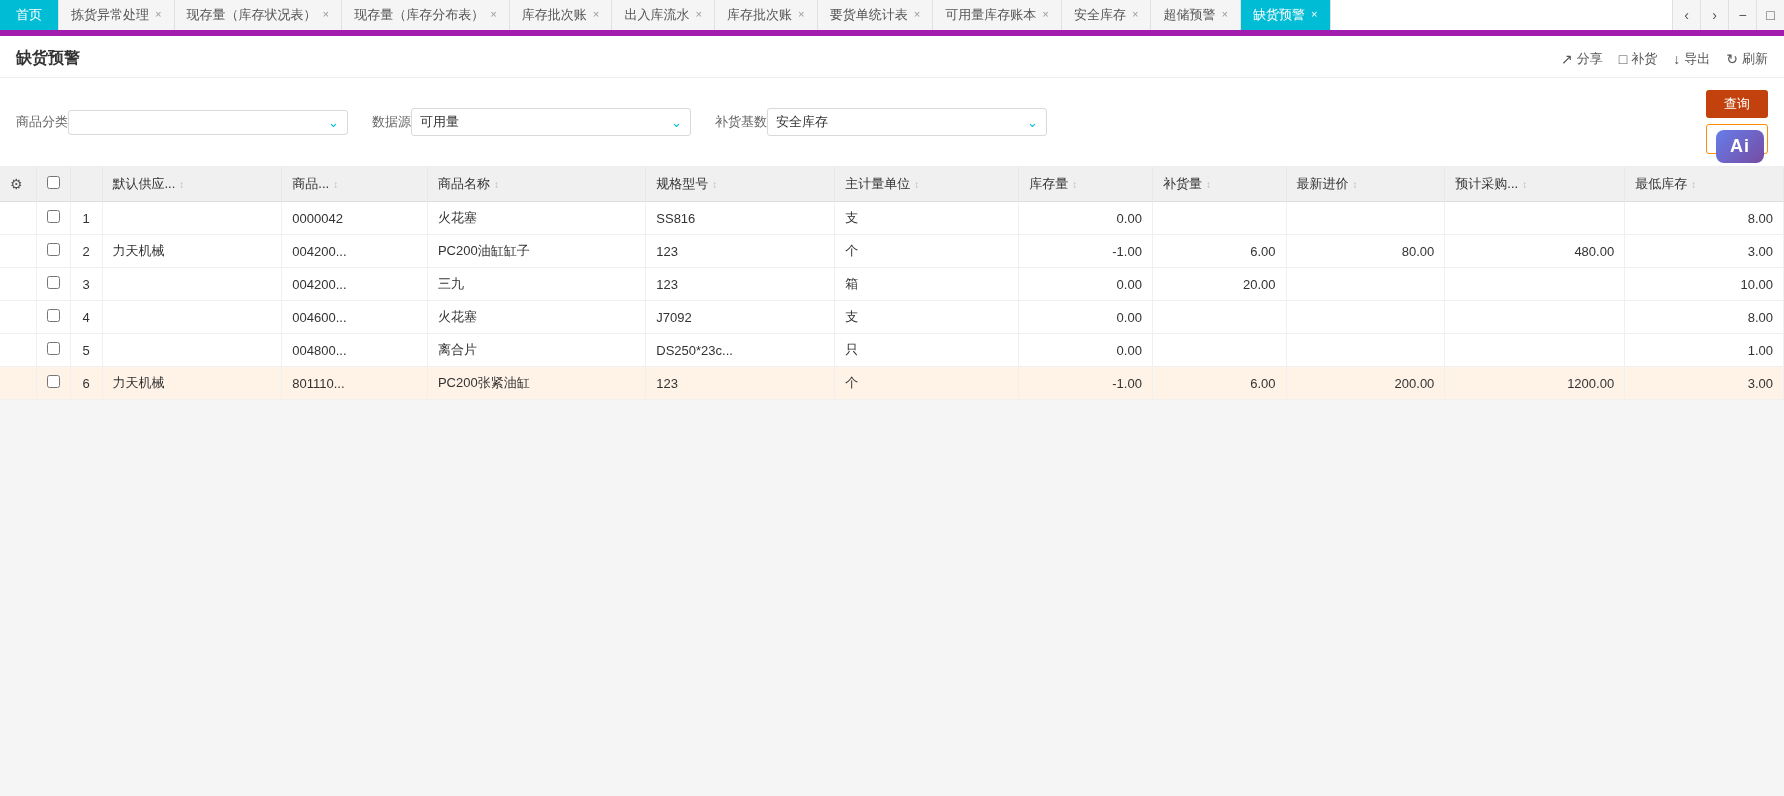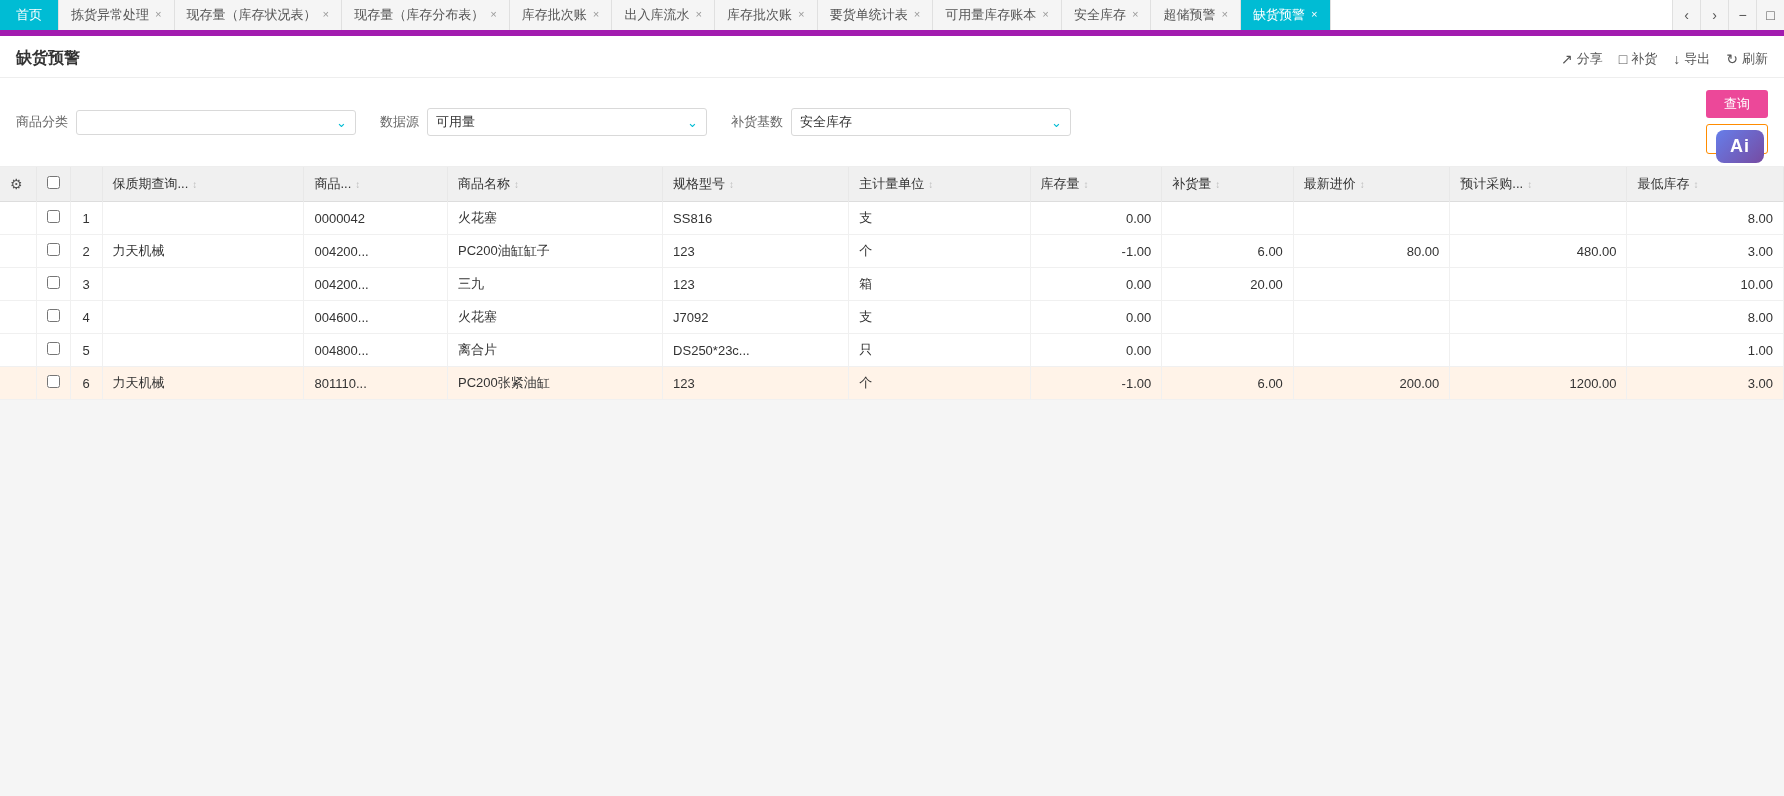--- a/index.html
+++ b/index.html
@@ -109,21 +109,20 @@
     .filter-area {
       display: flex;
       align-items: center;
       padding: 12px 16px;
       gap: 24px;
       border-bottom: 1px solid #eee;
     }
     .filter-group {
       display: flex;
       align-items: center;
-      gap: 8px;
     }
     .filter-label {
       color: #666;
       font-size: 13px;
       white-space: nowrap;
     }
     .filter-select {
       display: flex;
       align-items: center;
       border: 1px solid #d9d9d9;
@@ -134,21 +133,21 @@
       background: #fff;
       font-size: 13px;
       color: #333;
       justify-content: space-between;
     }
     .filter-select-wide {
       min-width: 280px;
     }
     .filter-select .arrow { color: #00bcd4; }
     .query-btn {
-      background: #ec4899;
+      background: #c2410c;
       color: #fff;
       border: none;
       border-radius: 3px;
       padding: 5px 18px;
       cursor: pointer;
       font-size: 13px;
       margin-left: auto;
     }
     .settings-btn {
       background: #fff;
@@ -345,21 +344,21 @@
         <tr>
           <th style="width:36px;">
             <span class="gear-icon">⚙</span>
           </th>
           <th class="checkbox-col">
             <input type="checkbox" style="">
           </th>
           <th style="width:32px;"></th>
           <th>
             <div class="col-header">
-              <span>保质期查询...</span>
+              <span>默认供应...</span>
               <span class="sort-icon">↕</span>
             </div>
           </th>
           <th>
             <div class="col-header">
               <span>商品...</span>
               <span class="sort-icon">↕</span>
             </div>
           </th>
           <th>

